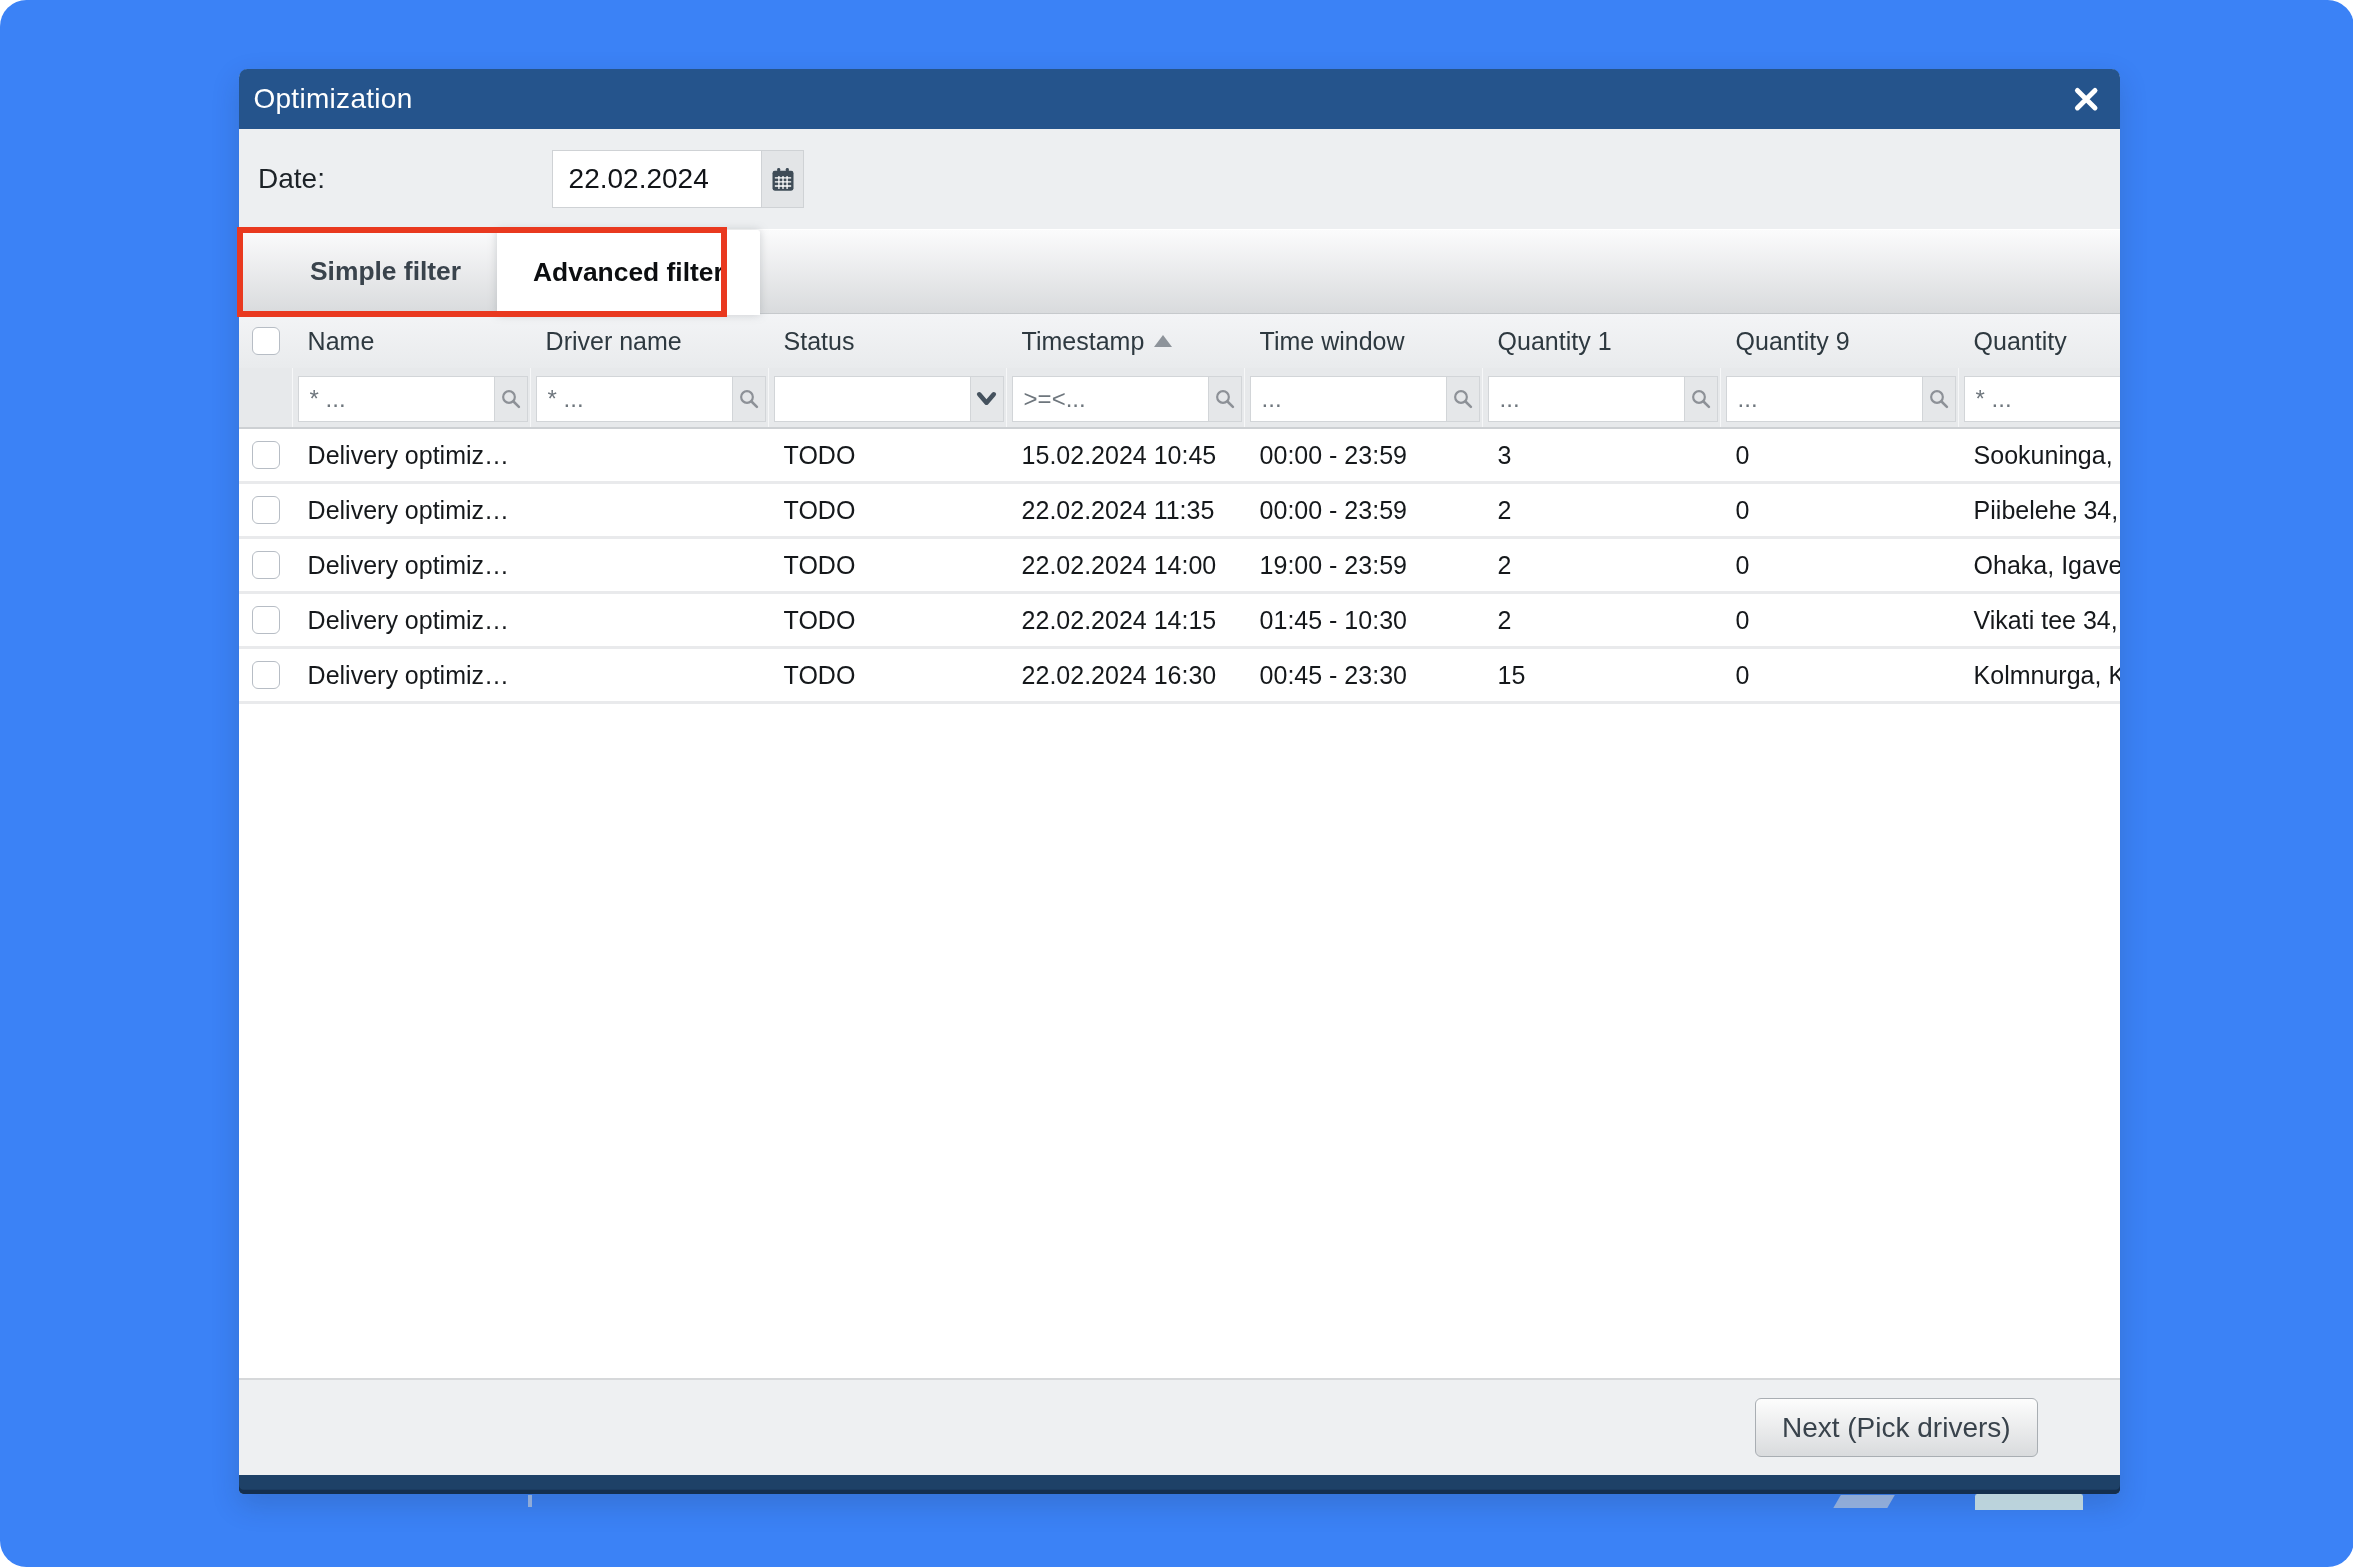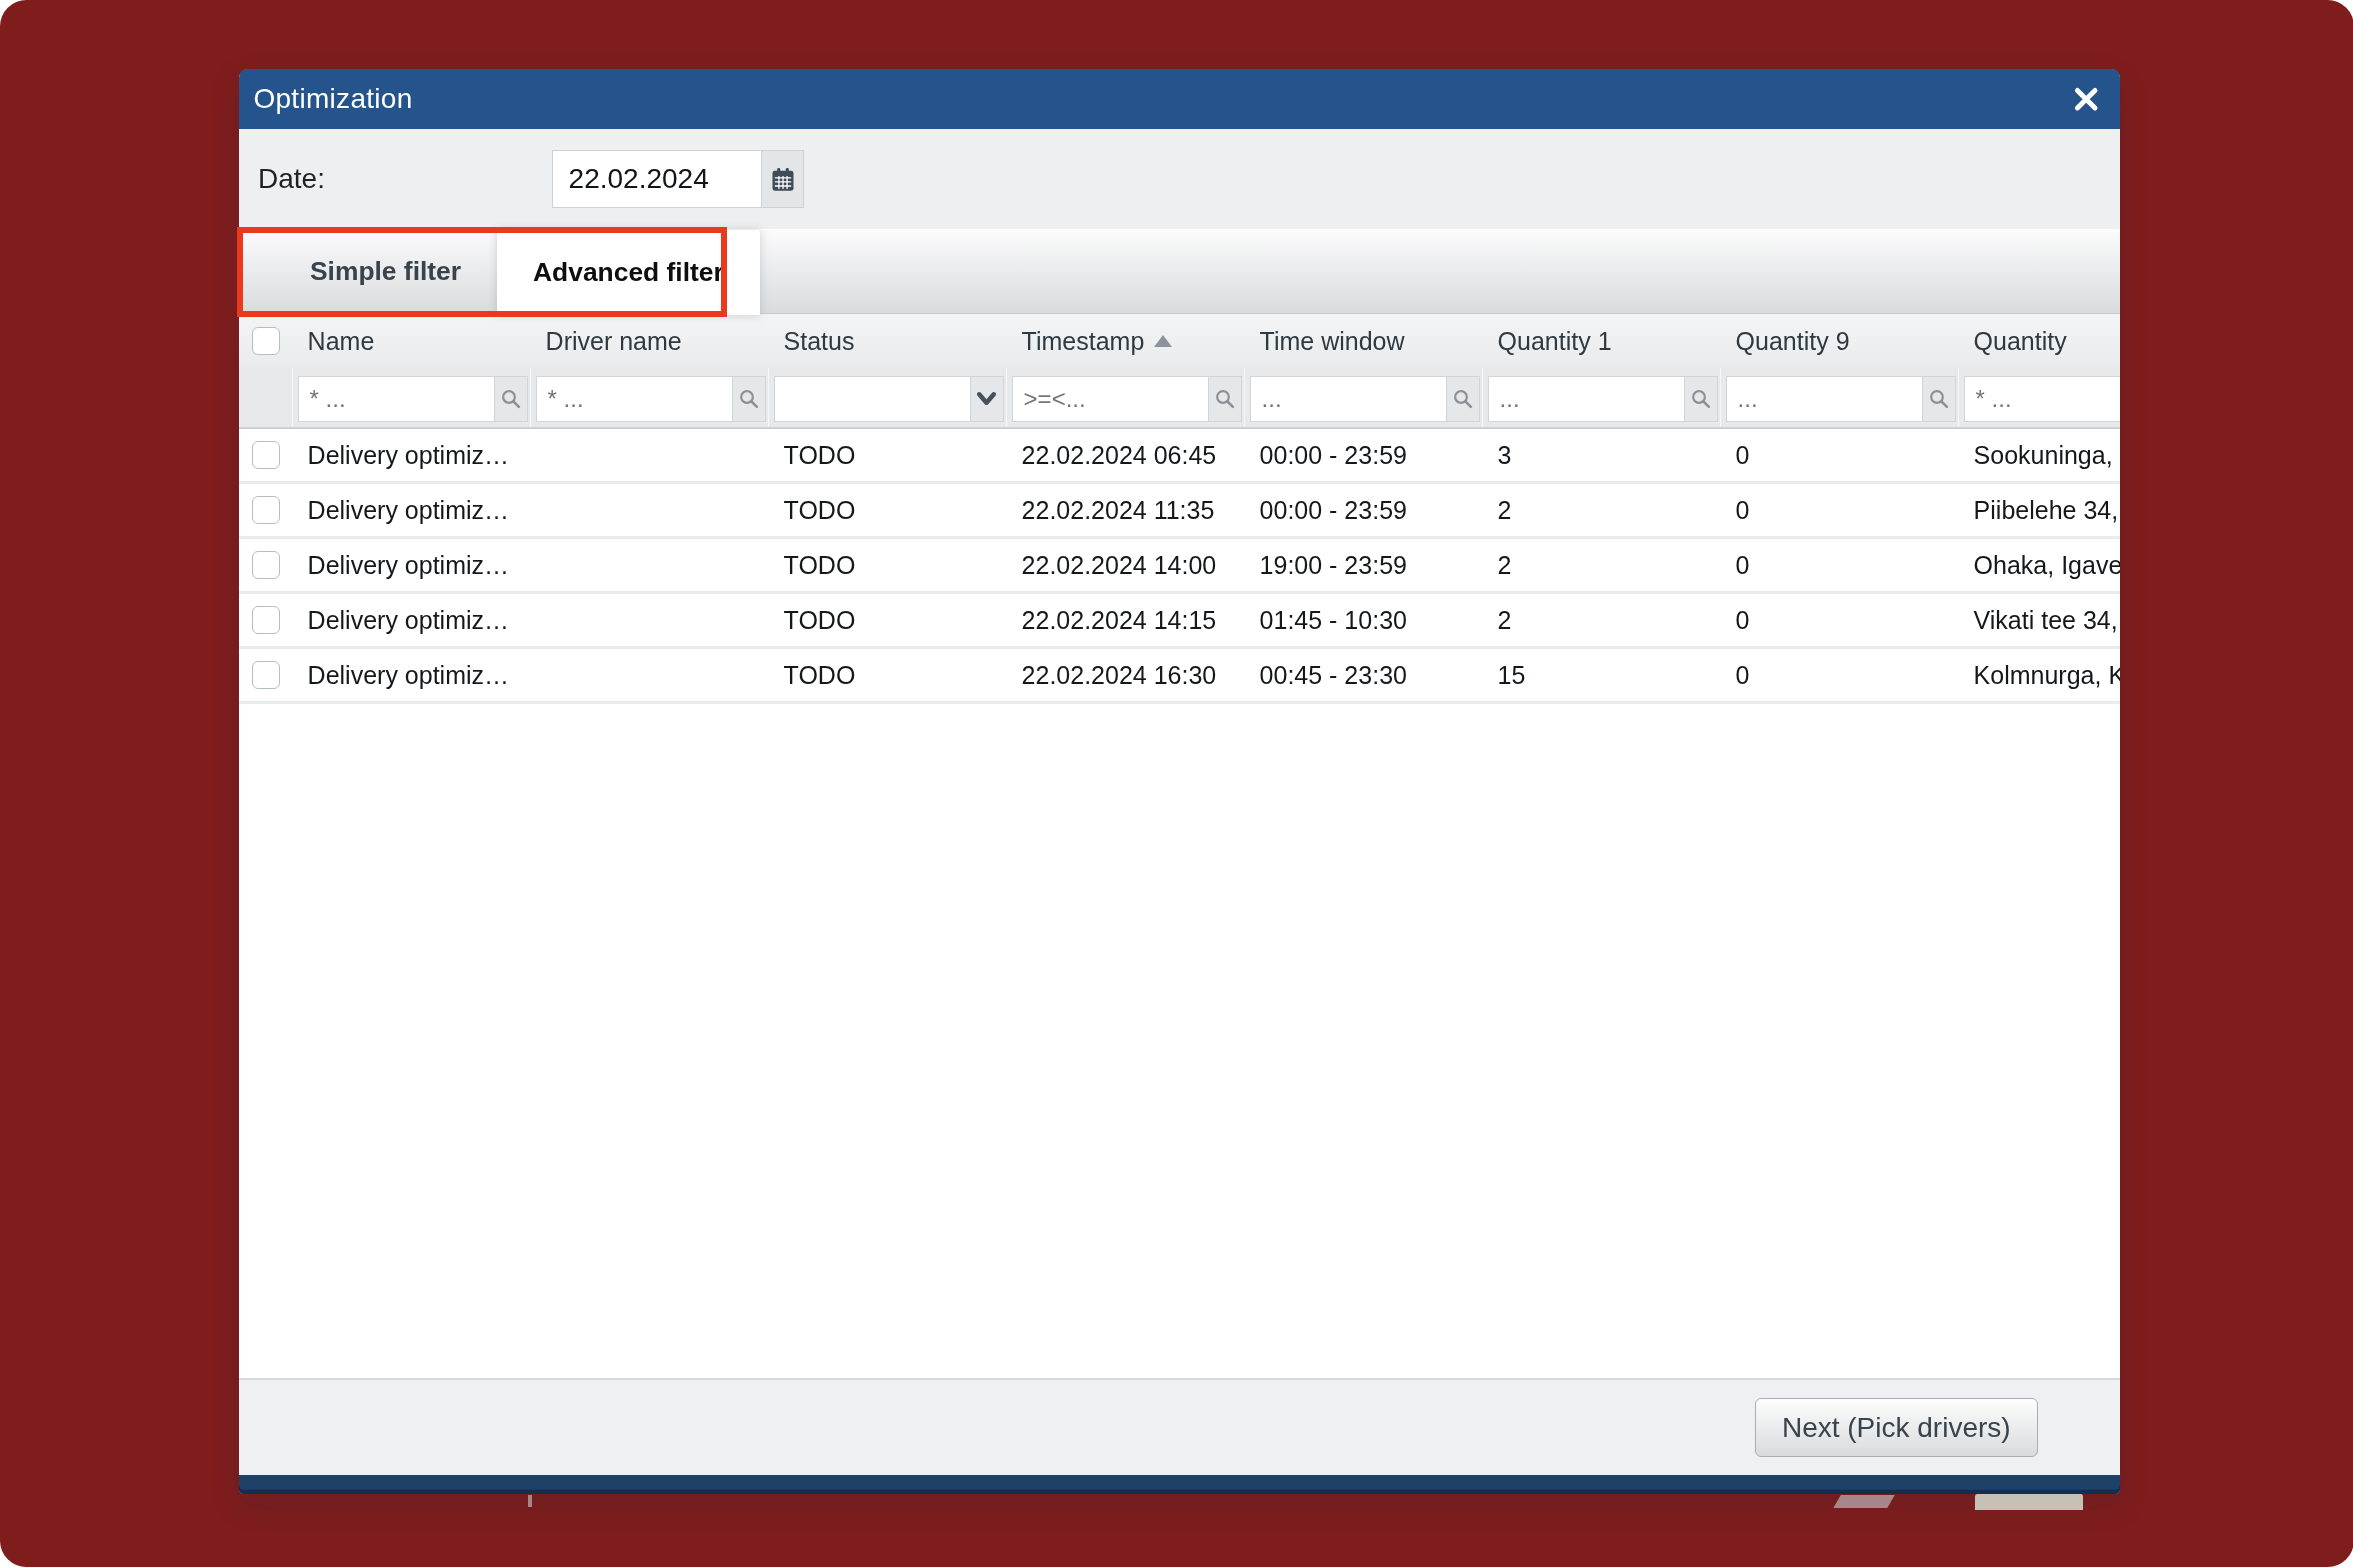--- a/index.html
+++ b/index.html
@@ -1,19 +1,19 @@
 <!DOCTYPE html>
 <html style="font-size:9.6px"><head>
 <meta charset="utf-8">
 <style>
   * { margin:0; padding:0; box-sizing:border-box; }
   html,body { width:2354px; height:1567px; background:#ffffff; font-family:"Liberation Sans", sans-serif; }
   .page {
     position:relative; width:2354px; height:1567px;
-    background:#7f1d1d; border-radius:26.4px; overflow:hidden;
+    background:#3b82f6; border-radius:26.4px; overflow:hidden;
   }
   
   .dialog {
     position:absolute; left:239px; top:69px; width:1881px; height:1425px;
     background:#edeff1; border-radius:9.6px 9.6px 4.8px 4.8px;
     box-shadow:0 10.8px 28px rgba(30,40,60,0.18);
     display:flex; flex-direction:column; overflow:visible;
   }
   .titlebar {
     height:60px; flex:0 0 60px; background:#25548c; border-radius:8.4px 8.4px 0 0;
@@ -238,21 +238,21 @@
         </div>
       </div>
 
       <div class="grid-row tbody-row">
         <div class="cb-cell">
             <input type="checkbox" class="checkbox" style="">
           </div>
         <div class="td">Delivery optimiz…</div>
         <div class="td"></div>
         <div class="td">TODO</div>
-        <div class="td">22.02.2024 06:45</div>
+        <div class="td">15.02.2024 10:45</div>
         <div class="td">00:00 - 23:59</div>
         <div class="td">3</div>
         <div class="td">0</div>
         <div class="td">Sookuninga,</div>
       </div>
       <div class="grid-row tbody-row">
         <div class="cb-cell">
             <input type="checkbox" class="checkbox" style="">
           </div>
         <div class="td">Delivery optimiz…</div>

